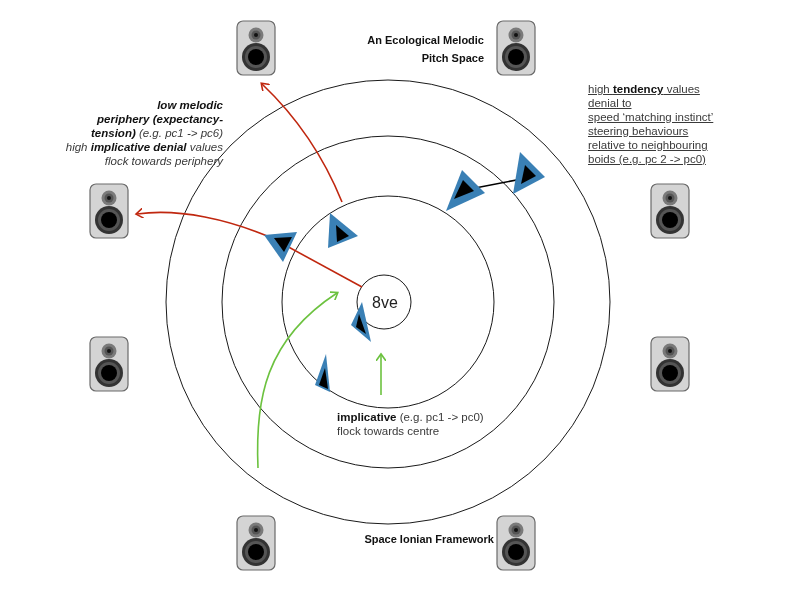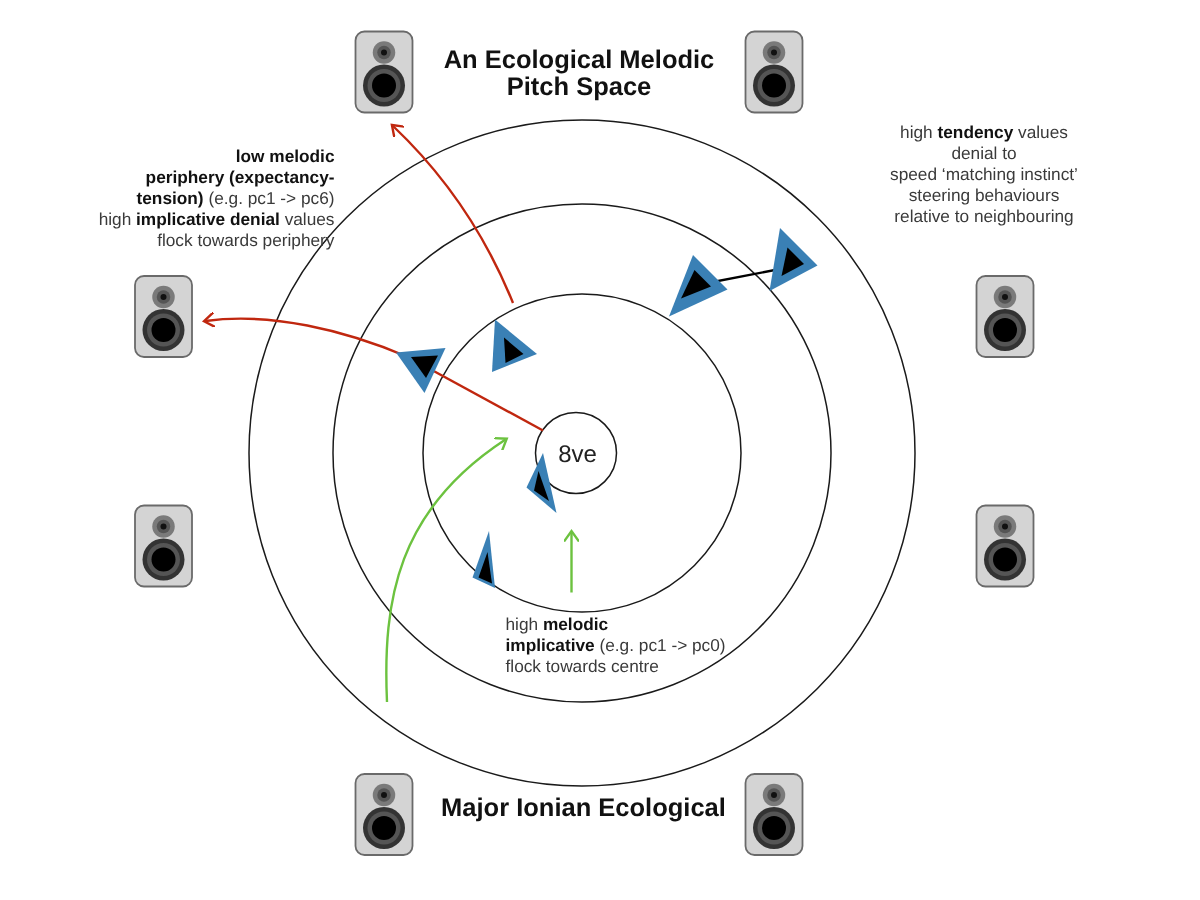--- a/index.html
+++ b/index.html
@@ -1,24 +1,24 @@
 <!DOCTYPE html>
 <html><head>
 <meta charset="utf-8">
 <style>
   html, body { margin:0; padding:0; background:#ffffff; }
   body { width:800px; height:600px; position:relative; overflow:hidden;
          font-family: "Liberation Sans", sans-serif; color:#2b2b2b; }
   #diagram { position:absolute; left:0; top:0; }
   .txt { position:absolute; font-size:11.5px; line-height:14px; color:#3a3a3a; }
   .txt b { color:#111; }
-  .title { position:absolute; font-weight:bold; font-size:17px; line-height:18px;
-           text-align:center; color:#111; }
-  .annot-left { left:40px; top:98px; width:183px; text-align:right; }
-  .annot-right { left:556px; top:82px; width:200px; text-align:center; }
+  .title { position:absolute; font-weight:bold; font-size:11px; line-height:18px;
+           text-align:right; color:#111; }
+  .annot-left { left:40px; top:98px; width:183px; text-align:right;font-style:italic; }
+  .annot-right { left:588px; top:82px; width:200px; text-align:left;text-decoration:underline; }
   .annot-bottom { left:337px; top:410px; width:200px; text-align:left; }
 </style>
 </head>
 <body>
 
 <svg id="diagram" width="800" height="600" viewBox="0 0 800 600">
   <defs>
     <marker id="arrRed" markerWidth="10" markerHeight="10" refX="6" refY="5" orient="auto" markerUnits="userSpaceOnUse">
       <path d="M0,0 L7,5 L0,10" fill="none" stroke="#c0270f" stroke-width="1.6"></path>
     </marker>
@@ -84,36 +84,36 @@
   <use href="#spk" x="670" y="364"></use>
   <use href="#spk" x="256" y="543"></use>
   <use href="#spk" x="516" y="543"></use>
 </svg>
 
 <div class="title" style="left:288px; top:31px; width:196px;">
   <div>An Ecological Melodic</div>
   <div>Pitch Space</div>
 </div>
 <div class="title" style="left:284px; top:530px; width:210px;">
-  <div>Major Ionian Ecological</div>
+  <div>Space Ionian Framework</div>
 </div>
 
 <div class="txt annot-left">
   <div><b>low melodic</b></div>
   <div><b>periphery (expectancy-</b></div>
   <div><b>tension)</b><span> (e.g. pc1 -&gt; pc6)</span></div>
   <div><span>high </span><b>implicative denial</b><span> values</span></div>
   <div>flock towards periphery</div>
 </div>
 
 <div class="txt annot-right">
   <div><span>high </span><b>tendency</b><span> values</span></div>
   <div>denial to</div>
   <div>speed ‘matching instinct’</div>
   <div>steering behaviours</div>
   <div>relative to neighbouring</div>
+  <div>boids (e.g. pc 2 -&gt; pc0)</div>
 </div>
 
 <div class="txt annot-bottom">
-  <div><span>high </span><b>melodic</b></div>
   <div><b>implicative</b><span> (e.g. pc1 -&gt; pc0)</span></div>
   <div>flock towards centre</div>
 </div>
 
 </body></html>

